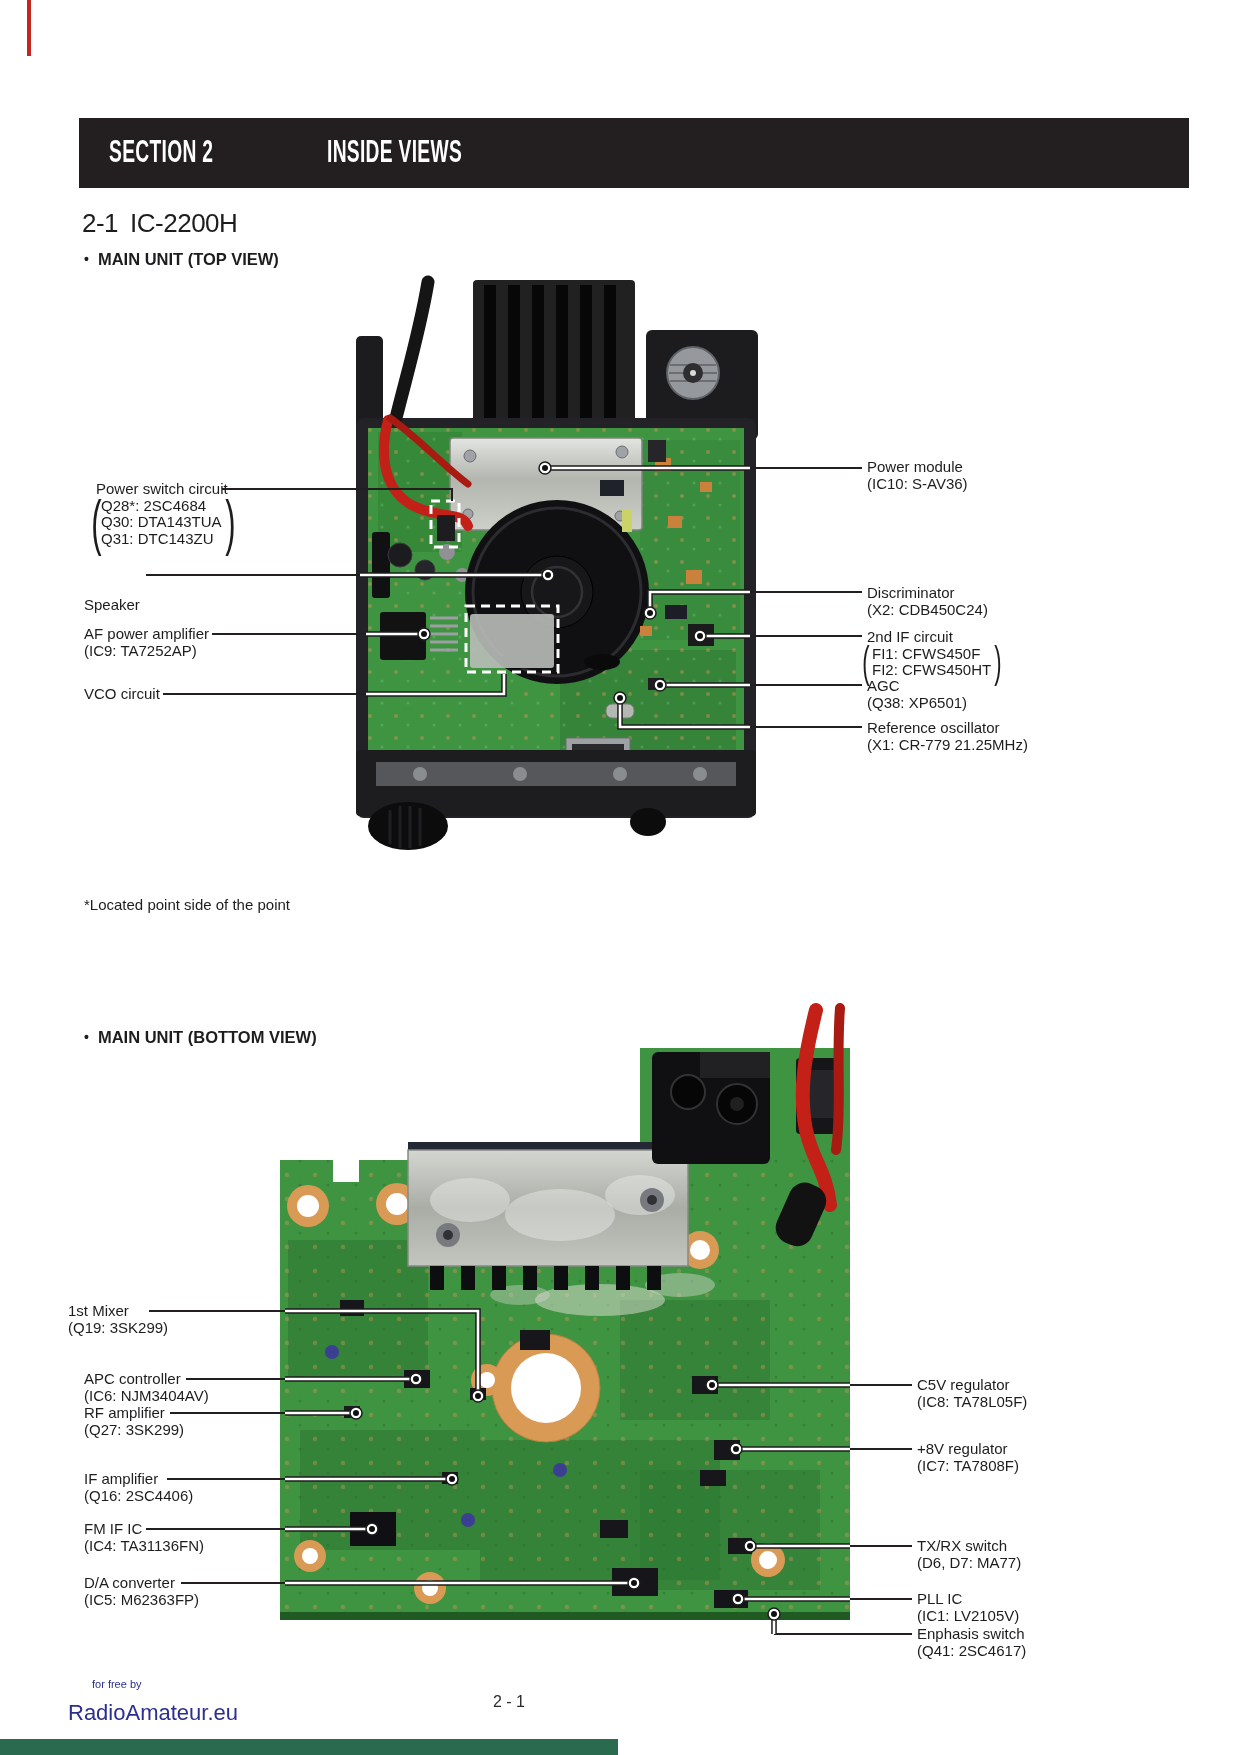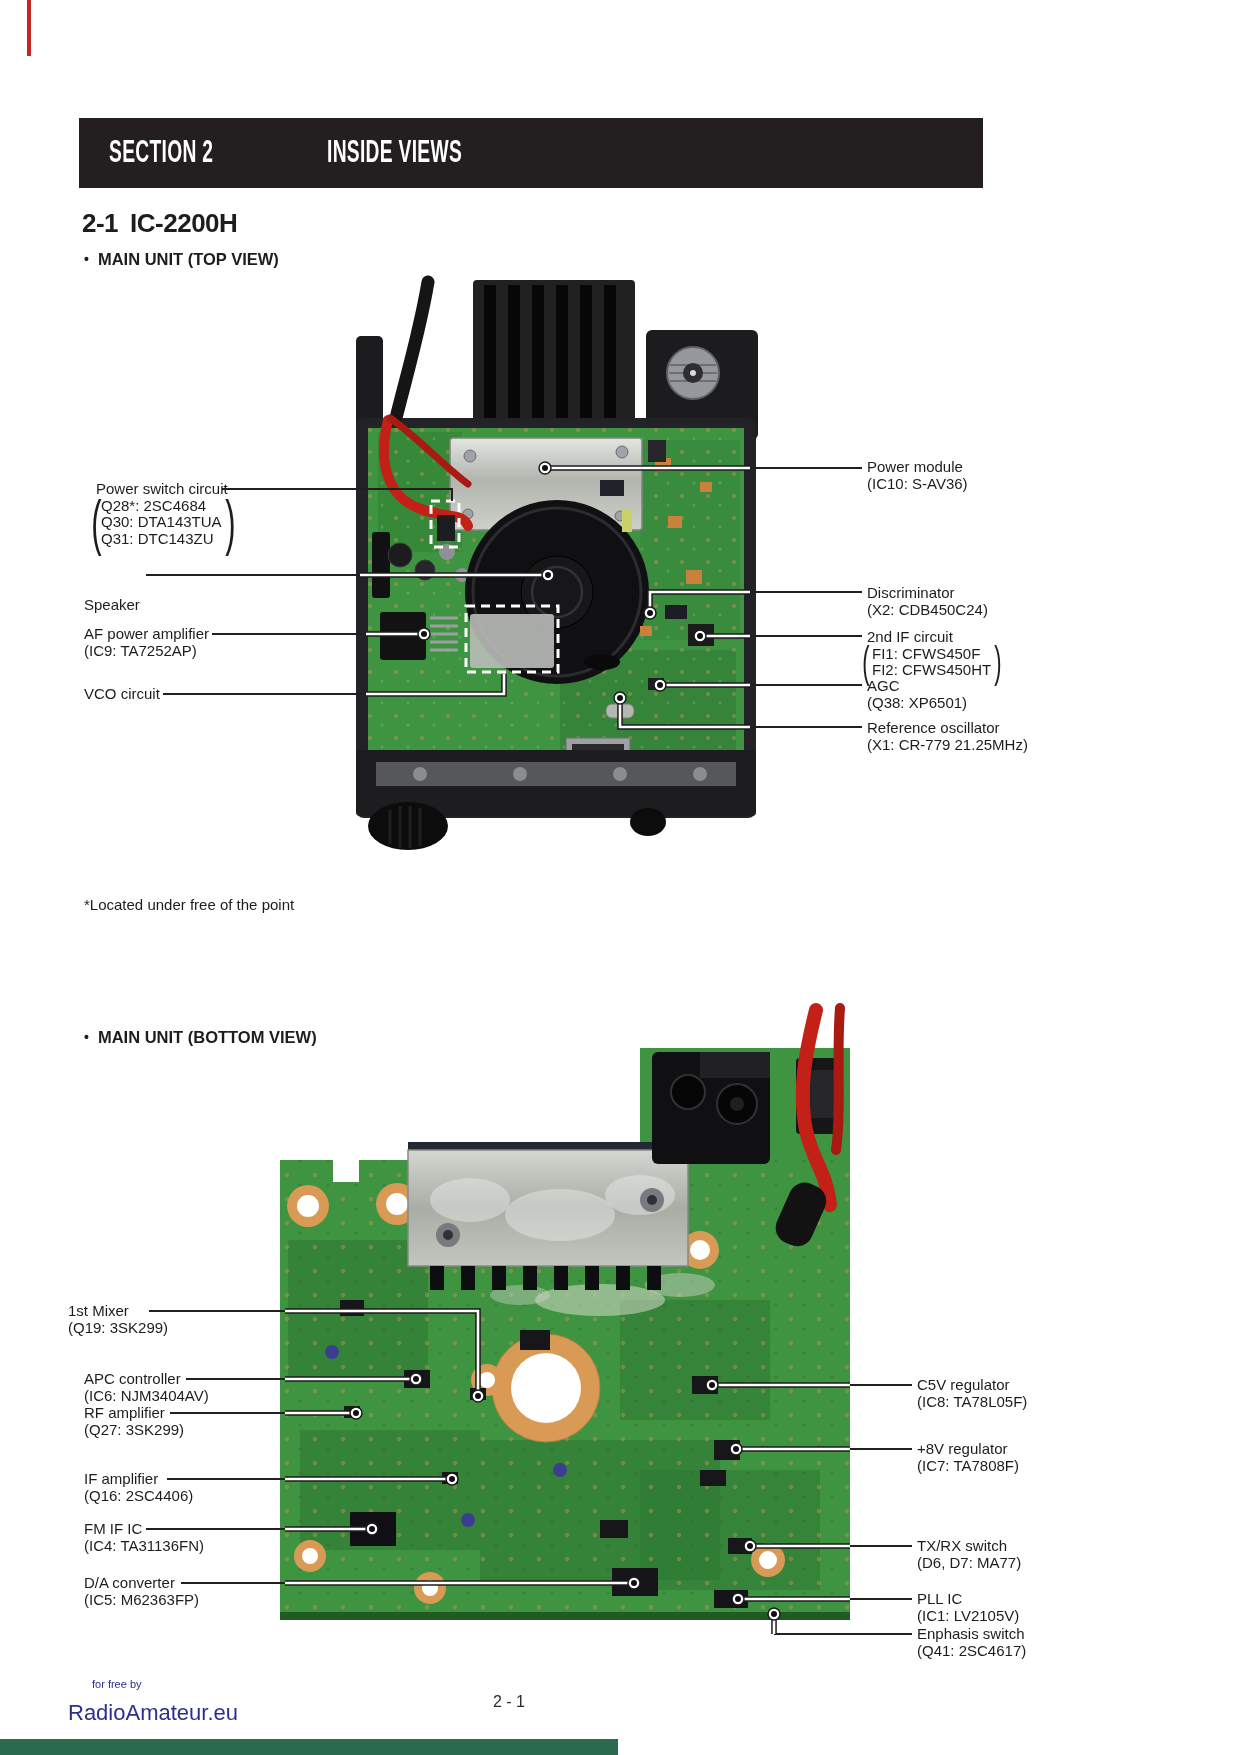--- a/index.html
+++ b/index.html
@@ -1,24 +1,24 @@
 <!DOCTYPE html>
 <html><head>
 <meta charset="utf-8">
 <style>
   *{box-sizing:border-box}
   body{margin:0;background:#9a9a9a}
   .page{position:relative;width:1240px;height:1755px;margin:0 auto;background:#ffffff;
         font-family:"Liberation Sans","DejaVu Sans",sans-serif;color:#1d1d1f;overflow:hidden}
-  .hdr-bar{position:absolute;left:79px;top:118px;width:904px;height:70px;background:#231f20}
+  .hdr-bar{position:absolute;left:79px;top:118px;width:1110px;height:70px;background:#231f20}
   .hdr-txt{position:absolute;top:50%;color:#fff;font-weight:700;font-size:31px;letter-spacing:.5px;
            transform:translateY(-52%) scaleX(.62);transform-origin:left center;white-space:nowrap}
   .hdr-sec{left:30px}
   .hdr-ttl{left:248px}
-  .model{position:absolute;left:82px;top:208px;font-size:26px;font-weight:700;letter-spacing:-.5px;white-space:nowrap}
+  .model{position:absolute;left:82px;top:208px;font-size:26px;font-weight:400;letter-spacing:-.5px;white-space:nowrap}
   .model .num{margin-right:12px}
   .bullhead{position:absolute;font-weight:700;font-size:16.5px;white-space:nowrap}
   .bullhead .b{font-size:14px;margin-right:9px;position:relative;top:-1px}
   .footnote{position:absolute;left:84px;top:896px;font-size:15px}
   .callout{position:absolute;font-size:15px;line-height:16.5px;white-space:nowrap;color:#1d1d1f}
   .bgrp{display:flex;align-items:center;margin-left:-8px}
   .paren{display:inline-block;font-weight:400;transform:scaleX(.5);transform-origin:center;width:13px;text-align:center;color:#1d1d1f}
   .p3{font-size:62px;line-height:.72}
   .p2{font-size:44px;line-height:.7}
   .fig{position:absolute;left:0}
@@ -255,21 +255,21 @@
   </div>
   <div class="callout" style="left:867px;top:678px">
     <div>AGC</div>
     <div>(Q38: XP6501)</div>
   </div>
   <div class="callout" style="left:867px;top:720px">
     <div>Reference oscillator</div>
     <div>(X1: CR-779 21.25MHz)</div>
   </div>
 
-  <div class="footnote">*Located under free of the point</div>
+  <div class="footnote">*Located point side of the point</div>
 
   <div class="bullhead" style="left:84px;top:1028px">
     <span class="b">•</span><span>MAIN UNIT (BOTTOM VIEW)</span>
   </div>
 
   <svg class="fig" style="top:1000px" width="1240" height="660" viewBox="0 0 1240 660">
     <defs>
       <linearGradient id="met2" x1="0" y1="0" x2="0" y2="1">
         <stop offset="0" stop-color="#d4d7d1"></stop>
           <stop offset=".5" stop-color="#a9ada6"></stop>

